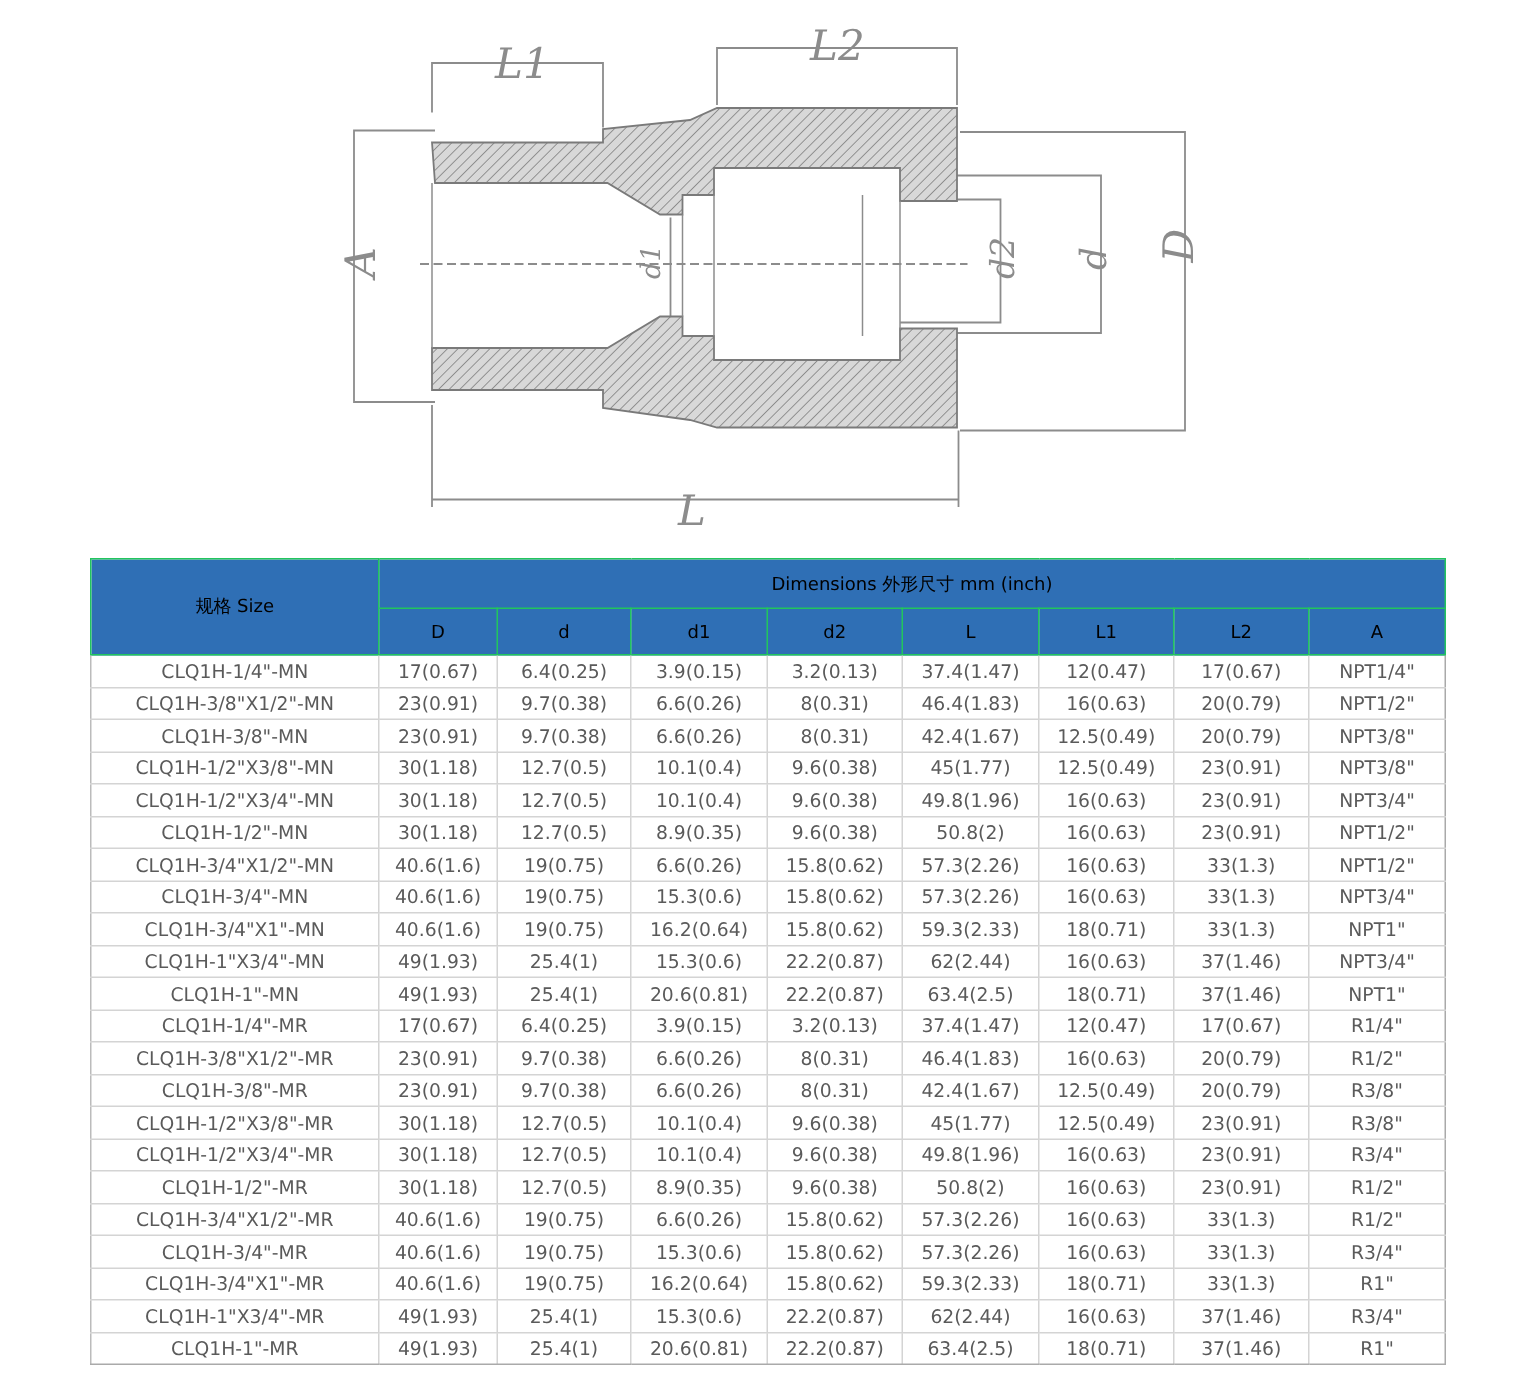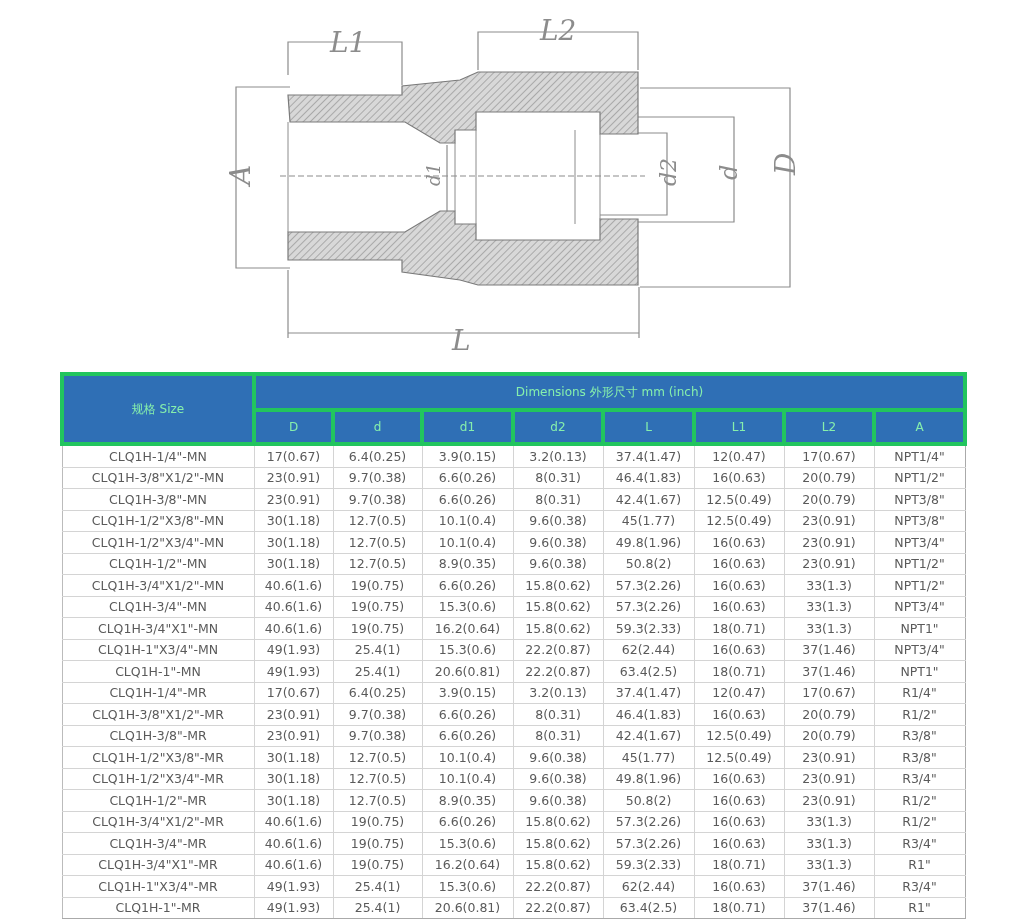--- a/index.html
+++ b/index.html
@@ -1,19 +1,19 @@
 <!DOCTYPE html>
 <html><head>
 <meta charset="utf-8">
 <style>
   html,body{margin:0;padding:0;background:#ffffff;}
   body{width:1024px;height:922px;position:relative;overflow:hidden;font-family:"DejaVu Sans","Liberation Sans",sans-serif;}
   .drawing{position:absolute;left:0;top:0;width:1024px;height:360px;}
   .spec-table{position:absolute;left:60px;top:372px;border-collapse:collapse;table-layout:fixed;width:903px;}
-  .spec-table th{background:#2f6fb5;color:#86efac;font-weight:normal;font-size:12px;border:4px solid #22c55e;padding:0;text-align:center;}
+  .spec-table th{background:#2f6fb5;color:#000000;font-weight:normal;font-size:12px;border:1px solid #22c55e;padding:0;text-align:center;}
   .spec-table th.top{height:32px;}
   .spec-table th.sub{height:30px;}
   .spec-table td{font-size:12.5px;color:#5a5a5a;border:1px solid #d4d4d4;text-align:center;height:20.5px;padding:0;white-space:nowrap;}
   .spec-table tbody tr:last-child td{border-bottom:1px solid #aaaaaa;}
   .spec-table td:last-child{border-right:1px solid #aaaaaa;}
   .spec-table td:first-child{border-left:1px solid #bbbbbb;}
 </style>
 </head>
 <body>
 

